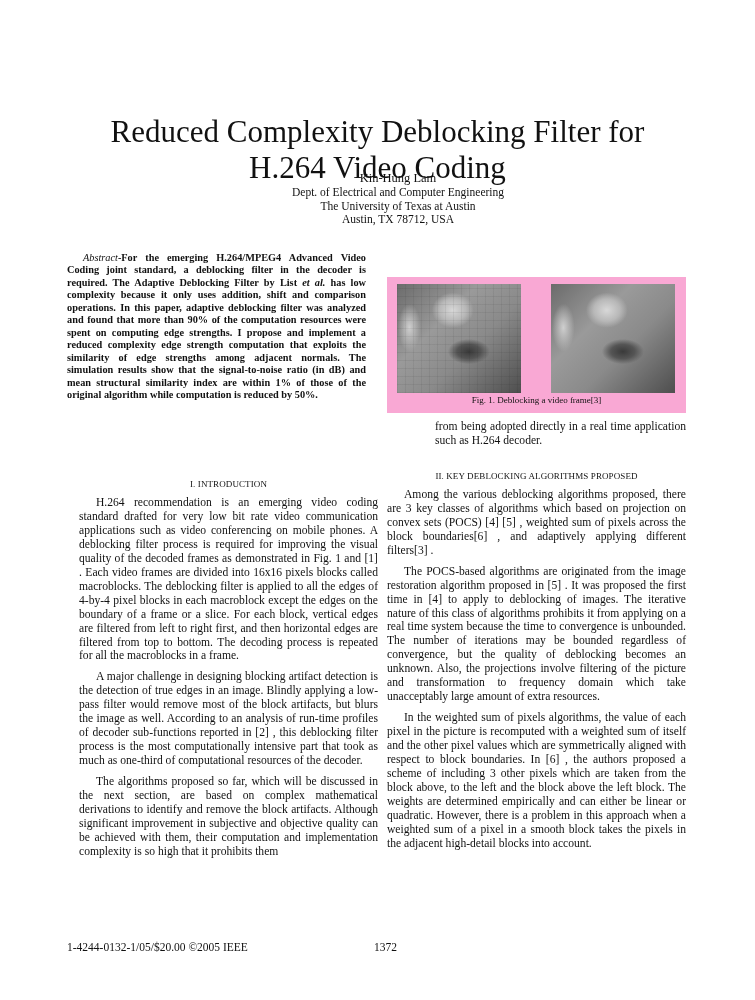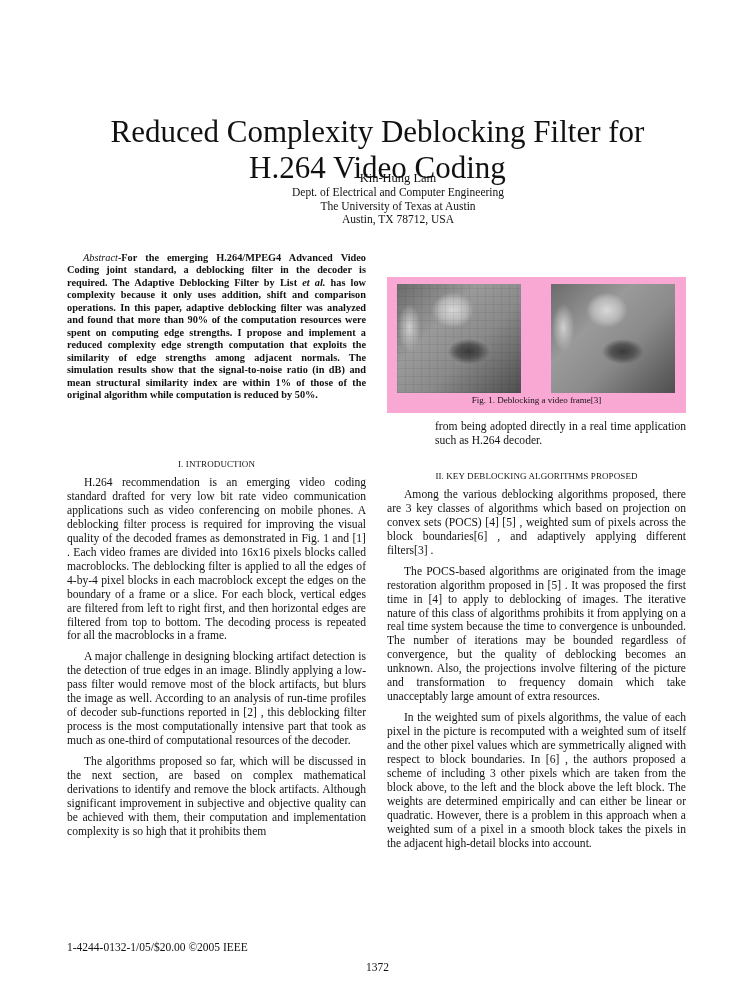--- a/index.html
+++ b/index.html
@@ -21,21 +21,21 @@
   .col-left { left: 67px; }
   .col-right { left: 387px; }
   .abstract { top: 252px; font-weight: bold; font-size: 10.3px; line-height: 12.45px; }
   .abstract .lead { font-style: italic; font-weight: normal; }
   .abstract .etal { font-style: italic; }
   .abstract p { margin: 0; text-indent: 16px; }
   .section-head {
     text-align: center; font-size: 9px; letter-spacing: 0.1px; margin: 0 0 6px 0; line-height: 12px;
   }
   .body p { margin: 0 0 7px 0; text-indent: 17px; }
-  .intro { top: 458px; }
+  .intro { top: 478px; margin-left: 12px; }
   .figure {
     position: absolute; left: 387px; top: 277px; width: 299px; height: 136px;
     background: #f9a8d4;
   }
   .fig-img {
     position: absolute; top: 7px; width: 124px; height: 109px;
     background:
       radial-gradient(ellipse 30px 18px at 58% 62%, #3a3a3a 0%, #555 40%, transparent 70%),
       radial-gradient(ellipse 26px 22px at 45% 24%, #d8d8d8 0%, #b8b8b8 50%, transparent 80%),
       radial-gradient(ellipse 14px 30px at 10% 40%, #cfcfcf 0%, transparent 80%),
@@ -56,21 +56,21 @@
     position: absolute; left: 0; width: 299px; top: 118px; text-align: center;
     font-size: 9px; line-height: 11px;
   }
   .right-body { top: 420px; }
   .right-body .cont { text-indent: 0; margin-bottom: 22px; margin-left: 48px; }
   .right-body .section-head { margin-bottom: 6px; }
   .footer-left {
     position: absolute; left: 67px; top: 940px; font-size: 11.5px; line-height: 14px;
   }
   .footer-page {
-    position: absolute; left: 366px; top: 940px; font-size: 11.5px; line-height: 14px; margin-top: 20px;
+    position: absolute; left: 374px; top: 940px; font-size: 11.5px; line-height: 14px;
   }
 </style>
 </head>
 <body>
 
 <div class="title">
   <div>Reduced Complexity Deblocking Filter for</div>
   <div>H.264 Video Coding</div>
 </div>
 

